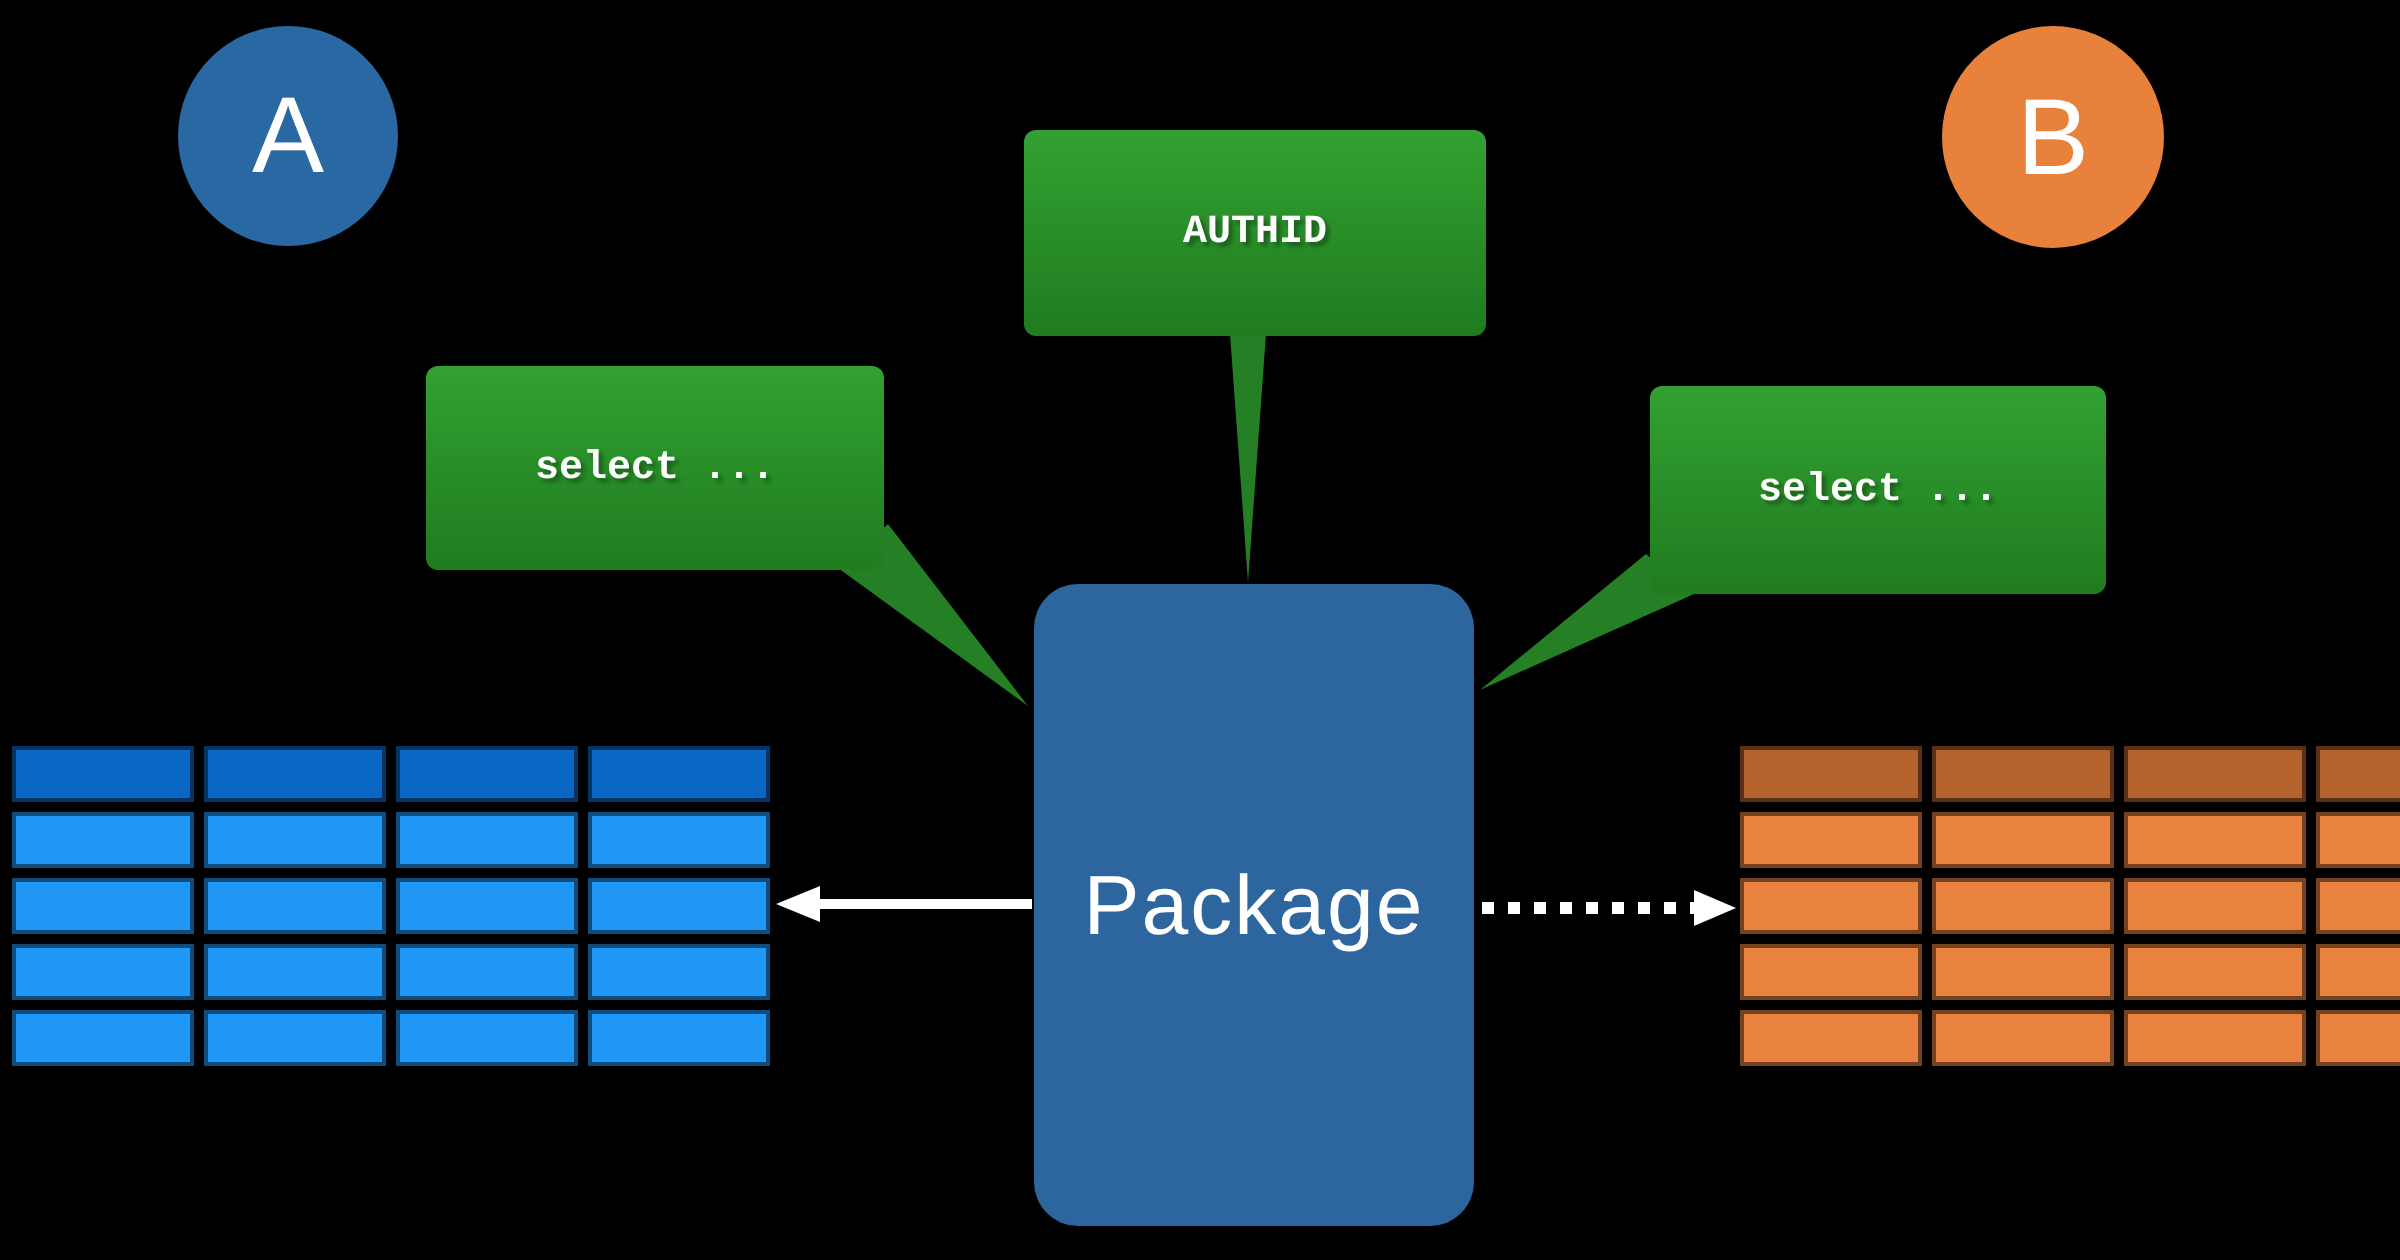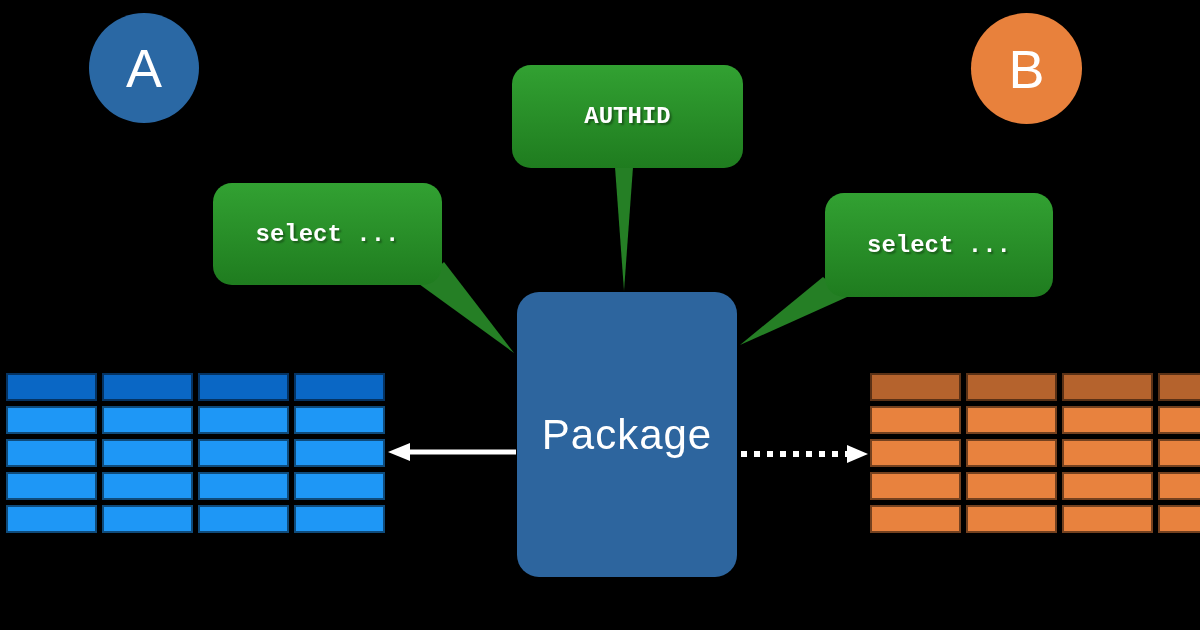--- a/index.html
+++ b/index.html
@@ -10,32 +10,32 @@
     --cellw:91px;--cellh:28px;
   }
   .overlay{position:absolute;left:0;top:0;width:1200px;height:630px;z-index:1;}
   .circle{
     position:absolute;border-radius:50%;display:flex;align-items:center;justify-content:center;
     color:#fff;font-size:54px;font-weight:300;z-index:2;
   }
   .circle-a{left:89px;top:13px;width:110px;height:110px;background:#2a68a4;}
   .circle-b{left:971px;top:13px;width:111px;height:111px;background:#e8813c;}
   .bubble{
-    position:absolute;border-radius:19px;
+    position:absolute;border-radius:6px;
     background:linear-gradient(180deg,#32a132 0%,#1f7c1f 100%);
     color:#fff;font-family:"Liberation Mono","DejaVu Sans Mono",monospace;font-weight:bold;
-    font-size:24px;line-height:37px;text-shadow:2px 2px 2px rgba(0,0,0,0.35);
+    font-size:20px;line-height:37px;text-shadow:2px 2px 2px rgba(0,0,0,0.35);
     display:flex;flex-direction:column;align-items:center;justify-content:center;
     z-index:2;white-space:pre;text-align:center;
   }
   .bubble-authid{left:512px;top:65px;width:231px;height:103px;}
   .bubble-left{left:213px;top:183px;width:229px;height:102px;}
   .bubble-right{left:825px;top:193px;width:228px;height:104px;}
   .package{
-    position:absolute;left:517px;top:292px;width:220px;height:285px;
+    position:absolute;left:517px;top:292px;width:220px;height:321px;
     background:#2d659e;border-radius:22px;z-index:3;
     display:flex;flex-direction:column;align-items:center;justify-content:center;
     color:#fff;font-size:42px;line-height:56px;font-weight:300;letter-spacing:1px;
   }
   .dbtable{position:absolute;top:373px;display:grid;gap:5px;z-index:2;}
   .dbtable-a{left:6px;}
   .dbtable-b{left:870px;}
   .cell{width:var(--cellw);height:var(--cellh);box-sizing:border-box;border:2px solid rgba(0,0,0,0.5);}
 </style>
 </head>

